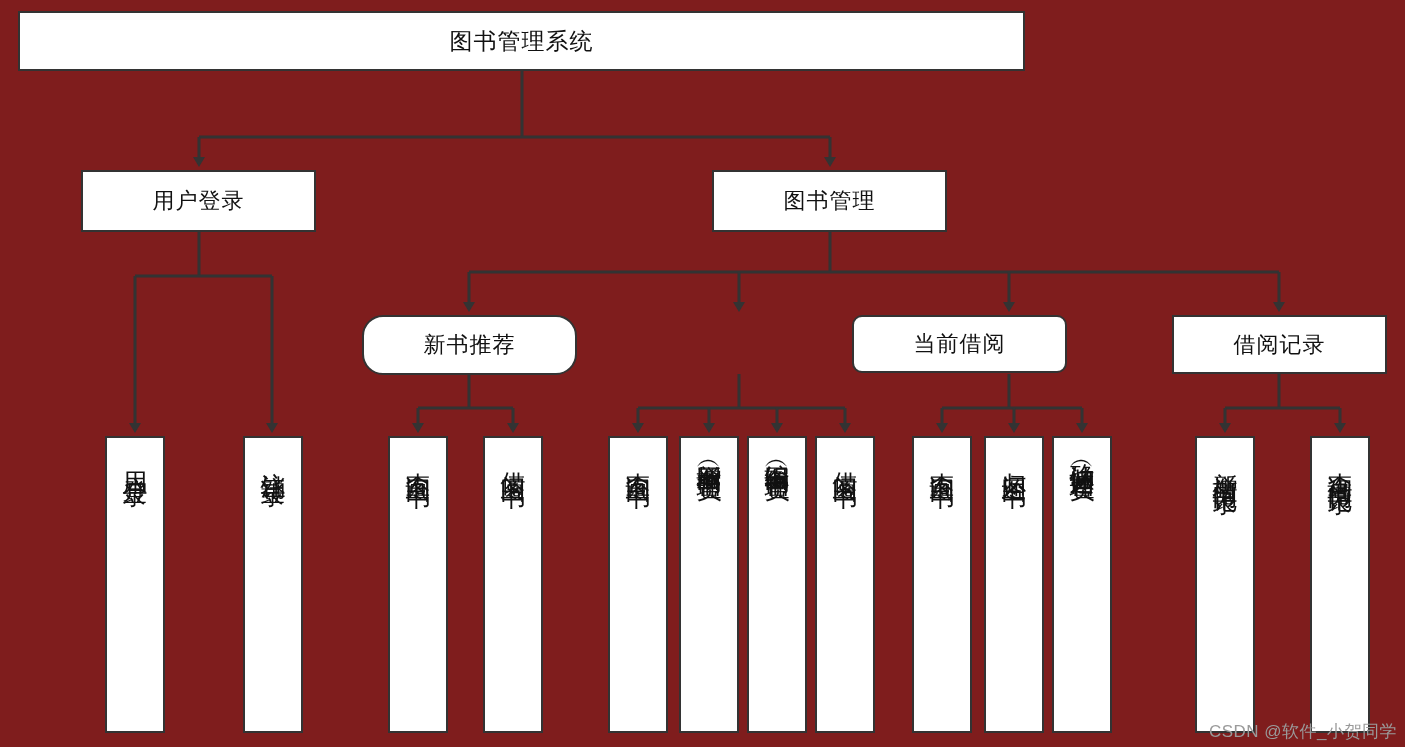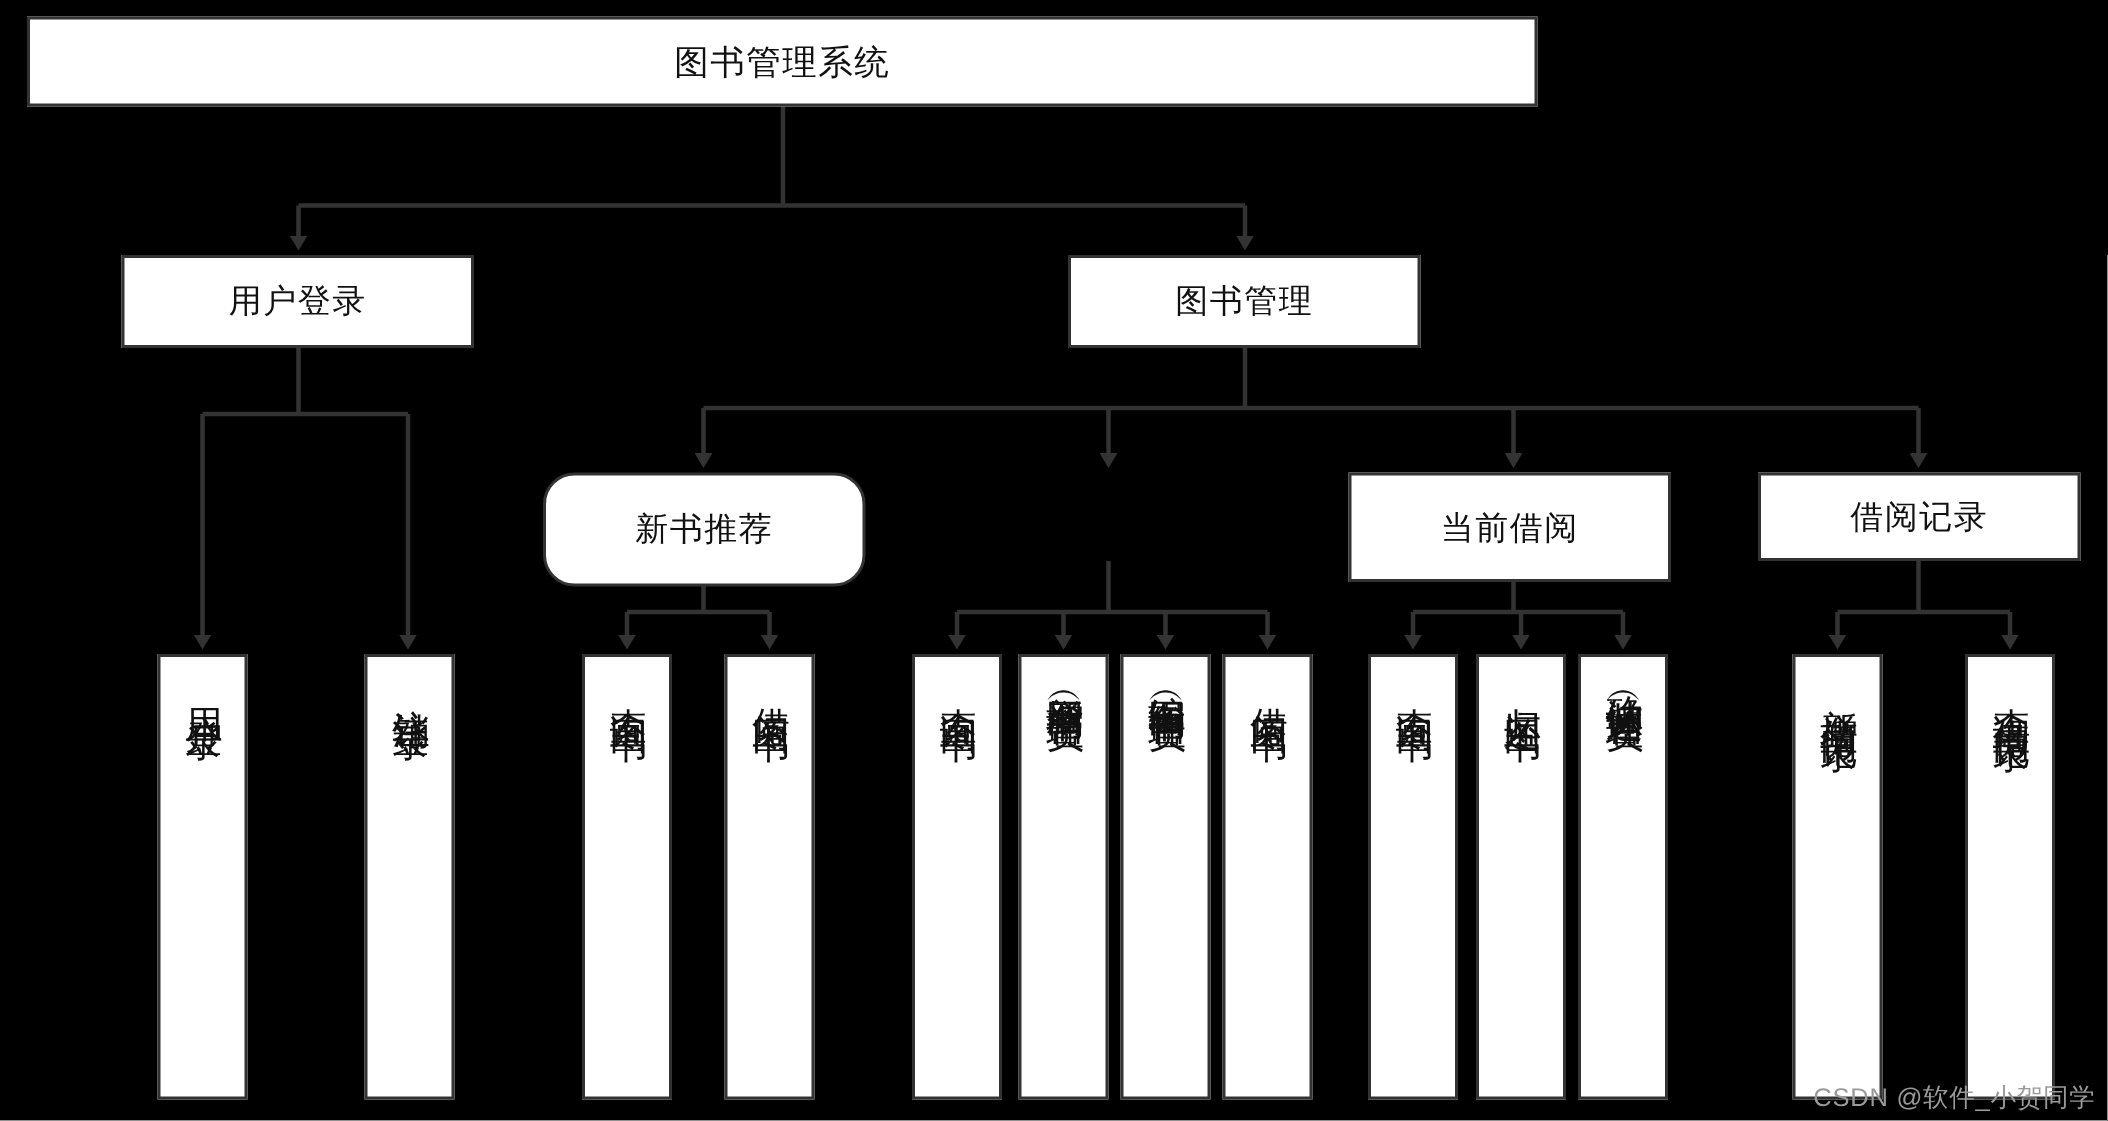--- a/index.html
+++ b/index.html
@@ -4,21 +4,21 @@
 <style>
   html,body{margin:0;padding:0;background:#ffffff;}
   body{
     font-family:"Liberation Sans","DejaVu Sans",sans-serif;
     -webkit-font-smoothing:antialiased;
   }
   #canvas{
     position:relative;
     width:1405px;
     height:747px;
-    background:#000000;
+    background:#7f1d1d;
     overflow:hidden;
   }
   #edges{
     position:absolute;
     left:0;top:0;
     width:1405px;height:747px;
     pointer-events:none;
   }
   .node{
     position:absolute;
@@ -133,24 +133,24 @@
     <span class="label">图书管理系统</span>
   </div>
 
   <div class="node horiz" style="left:81px;top:170px;width:235px;height:62px;">
     <span class="label">用户登录</span>
   </div>
   <div class="node horiz" style="left:712px;top:170px;width:235px;height:62px;text-align:right;">
     <span class="label">图书管理</span>
   </div>
 
-  <div class="node horiz" style="left:362px;top:315px;width:215px;height:76px;border-radius:21px;">
+  <div class="node horiz" style="left:362px;top:315px;width:215px;height:60px;border-radius:21px;">
     <span class="label">新书推荐</span>
   </div>
-  <div class="node horiz" style="left:899px;top:315px;width:215px;height:73px;">
+  <div class="node horiz" style="left:852px;top:315px;width:215px;height:58px;border-radius:10px;">
     <span class="label">当前借阅</span>
   </div>
   <div class="node horiz" style="left:1172px;top:315px;width:215px;height:59px;">
     <span class="label">借阅记录</span>
   </div>
 
   <div class="node vert" style="left:105px;top:436px;width:60px;height:297px;">
     <span class="label">用户登录</span>
   </div>
   <div class="node vert" style="left:243px;top:436px;width:60px;height:297px;">

